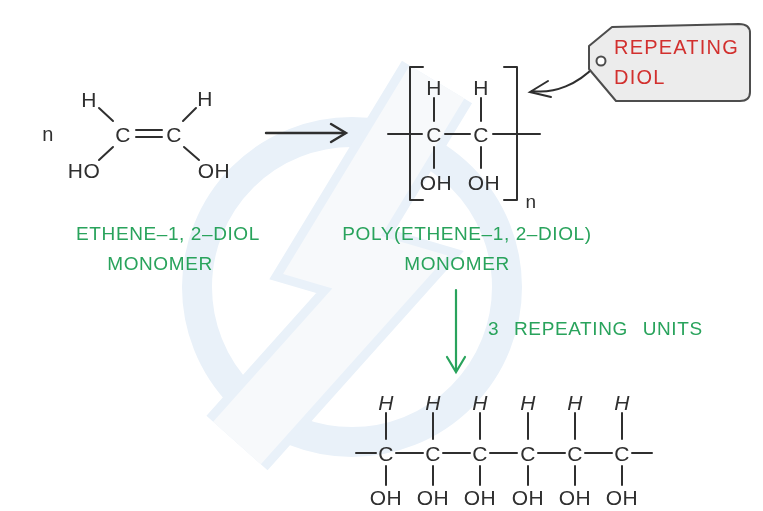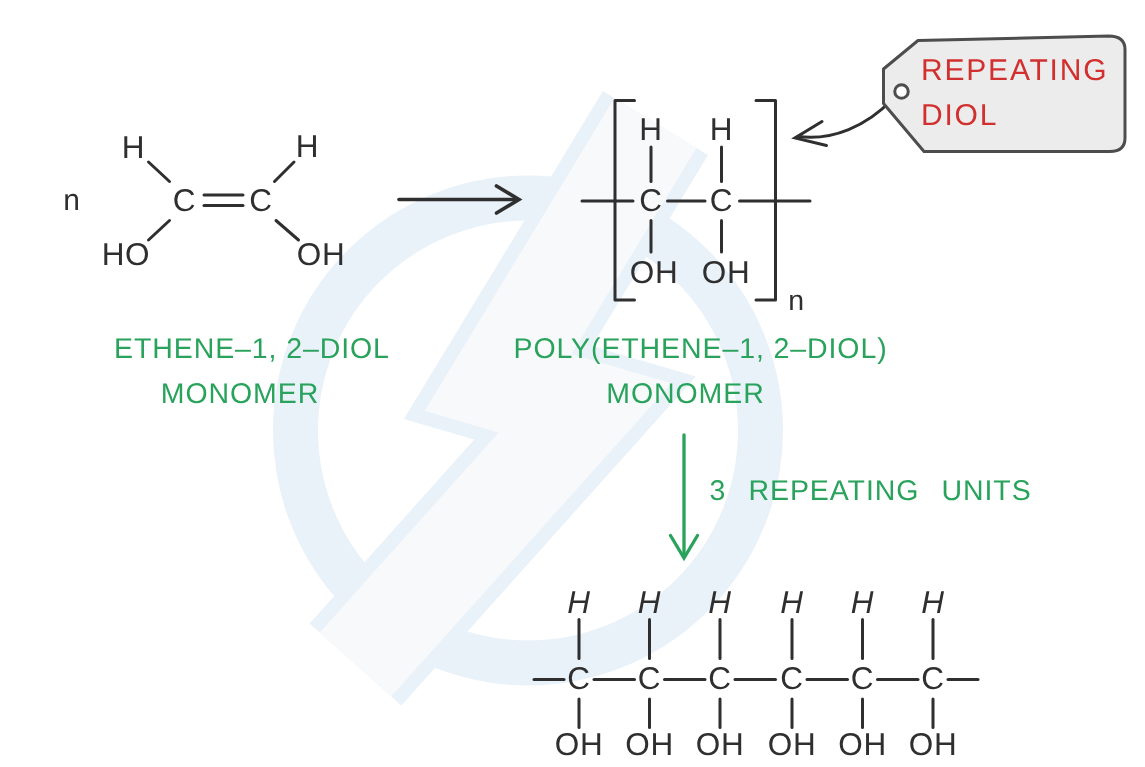--- a/index.html
+++ b/index.html
@@ -140,21 +140,21 @@
 
   <div class="tag-text" style="left:614px;top:32px">
     <div>REPEATING</div>
     <div>DIOL</div>
   </div>
 
   <div class="glabel" style="left:168px;top:233px">ETHENE–1, 2–DIOL</div>
   <div class="glabel" style="left:160px;top:263px">MONOMER</div>
   <div class="glabel" style="left:467px;top:233px">POLY(ETHENE–1, 2–DIOL)</div>
   <div class="glabel" style="left:457px;top:263px">MONOMER</div>
-  <div class="glabel left" style="left:473px;top:328px">3 REPEATING UNITS</div>
+  <div class="glabel left" style="left:488px;top:328px">3 REPEATING UNITS</div>
 
   <span class="atom italic" style="left:386px;top:402px">H</span>
   <span class="atom italic" style="left:433px;top:402px">H</span>
   <span class="atom italic" style="left:480px;top:402px">H</span>
   <span class="atom italic" style="left:528px;top:402px">H</span>
   <span class="atom italic" style="left:575px;top:402px">H</span>
   <span class="atom italic" style="left:622px;top:402px">H</span>
 
   <span class="atom" style="left:386px;top:453px">C</span>
   <span class="atom" style="left:433px;top:453px">C</span>

